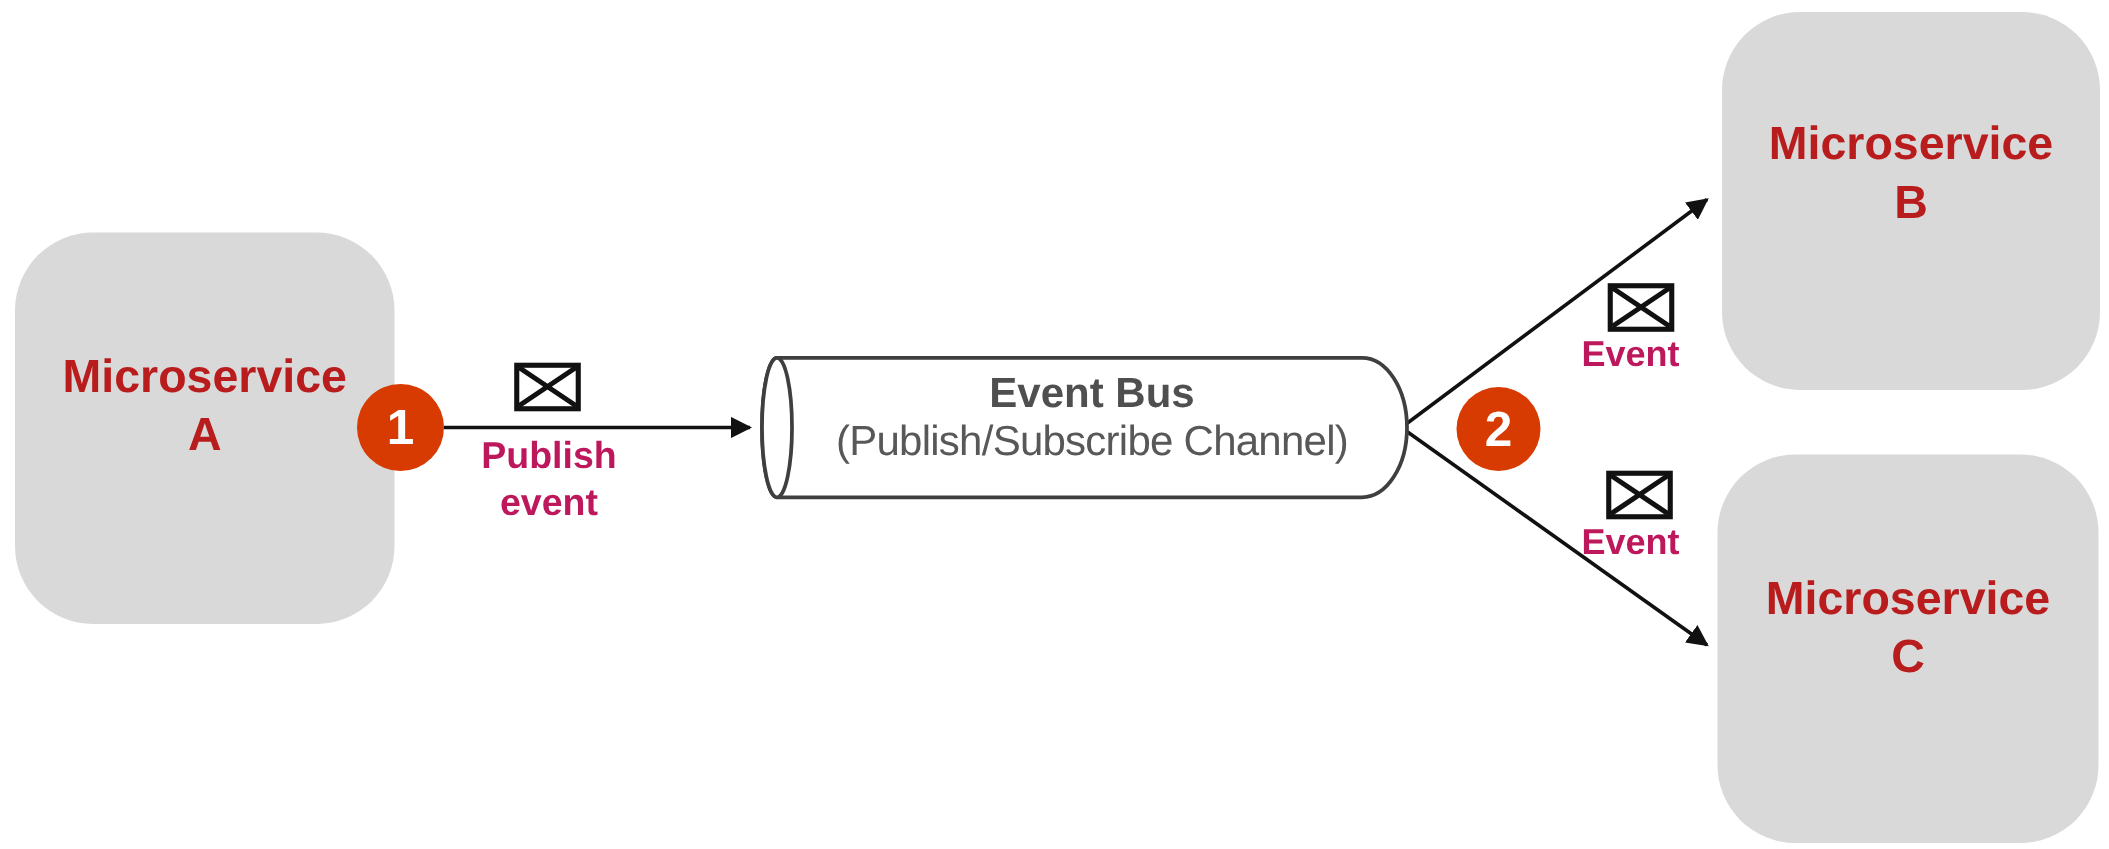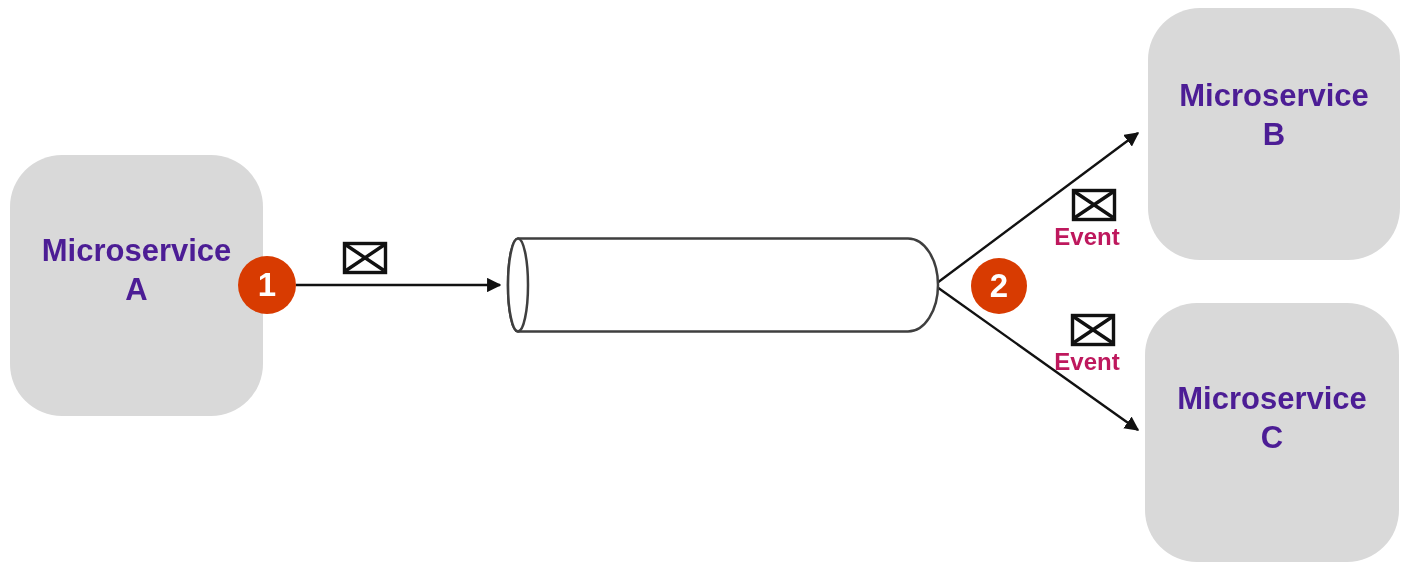--- a/index.html
+++ b/index.html
@@ -10,21 +10,21 @@
     background: #ffffff;
     font-family: "Liberation Sans", sans-serif;
     overflow: hidden;
   }
   .svc-node {
     position: absolute;
     box-sizing: border-box;
     background: #D9D9D9;
     border-radius: 52px;
     text-align: center;
-    color: #4c1d95;
+    color: #b91c1c;
     font-weight: bold;
     font-size: 31px;
     line-height: 39px;
     white-space: pre-line;
   }
   #node-a { left: 10px;   top: 155px; width: 253px; height: 261px; padding-top: 37px; }
   #node-b { left: 1148px; top: 8px;   width: 252px; height: 252px; padding-top: 29px; }
   #node-c { left: 1145px; top: 303px; width: 254px; height: 259px; padding-top: 37px; }
 
   .overlay {
@@ -115,24 +115,30 @@
     <g>
       <path d="M 518 238.5 L 908 238.5 A 30 46.5 0 0 1 908 331.5 L 518 331.5 A 10 46.5 0 0 1 518 238.5 Z" fill="#FFFFFF" stroke-width="2.5" stroke="#3F3F3F"></path>
       <ellipse cx="518" cy="285" rx="10" ry="46.5" fill="#FFFFFF" stroke-width="2.5" stroke="#3F3F3F"></ellipse>
     </g>
 
     <use href="#env" x="343" y="242"></use>
     <use href="#env" x="1072" y="189"></use>
     <use href="#env" x="1071" y="314"></use>
   </svg>
 
+  <div id="event-bus-text">
+    <div class="bus-title">Event Bus</div>
+    <div class="bus-sub">(Publish/Subscribe Channel)</div>
+  </div>
 
   <div class="badge" id="badge-1">
     <span>1</span>
   </div>
   <div class="badge" id="badge-2">
     <span>2</span>
   </div>
 
+  <div class="edge-label" id="publish-label">Publish
+event</div>
   <div class="edge-label" id="event-label-b">Event</div>
   <div class="edge-label" id="event-label-c">Event</div>
 
 </div>
 
 </body></html>

